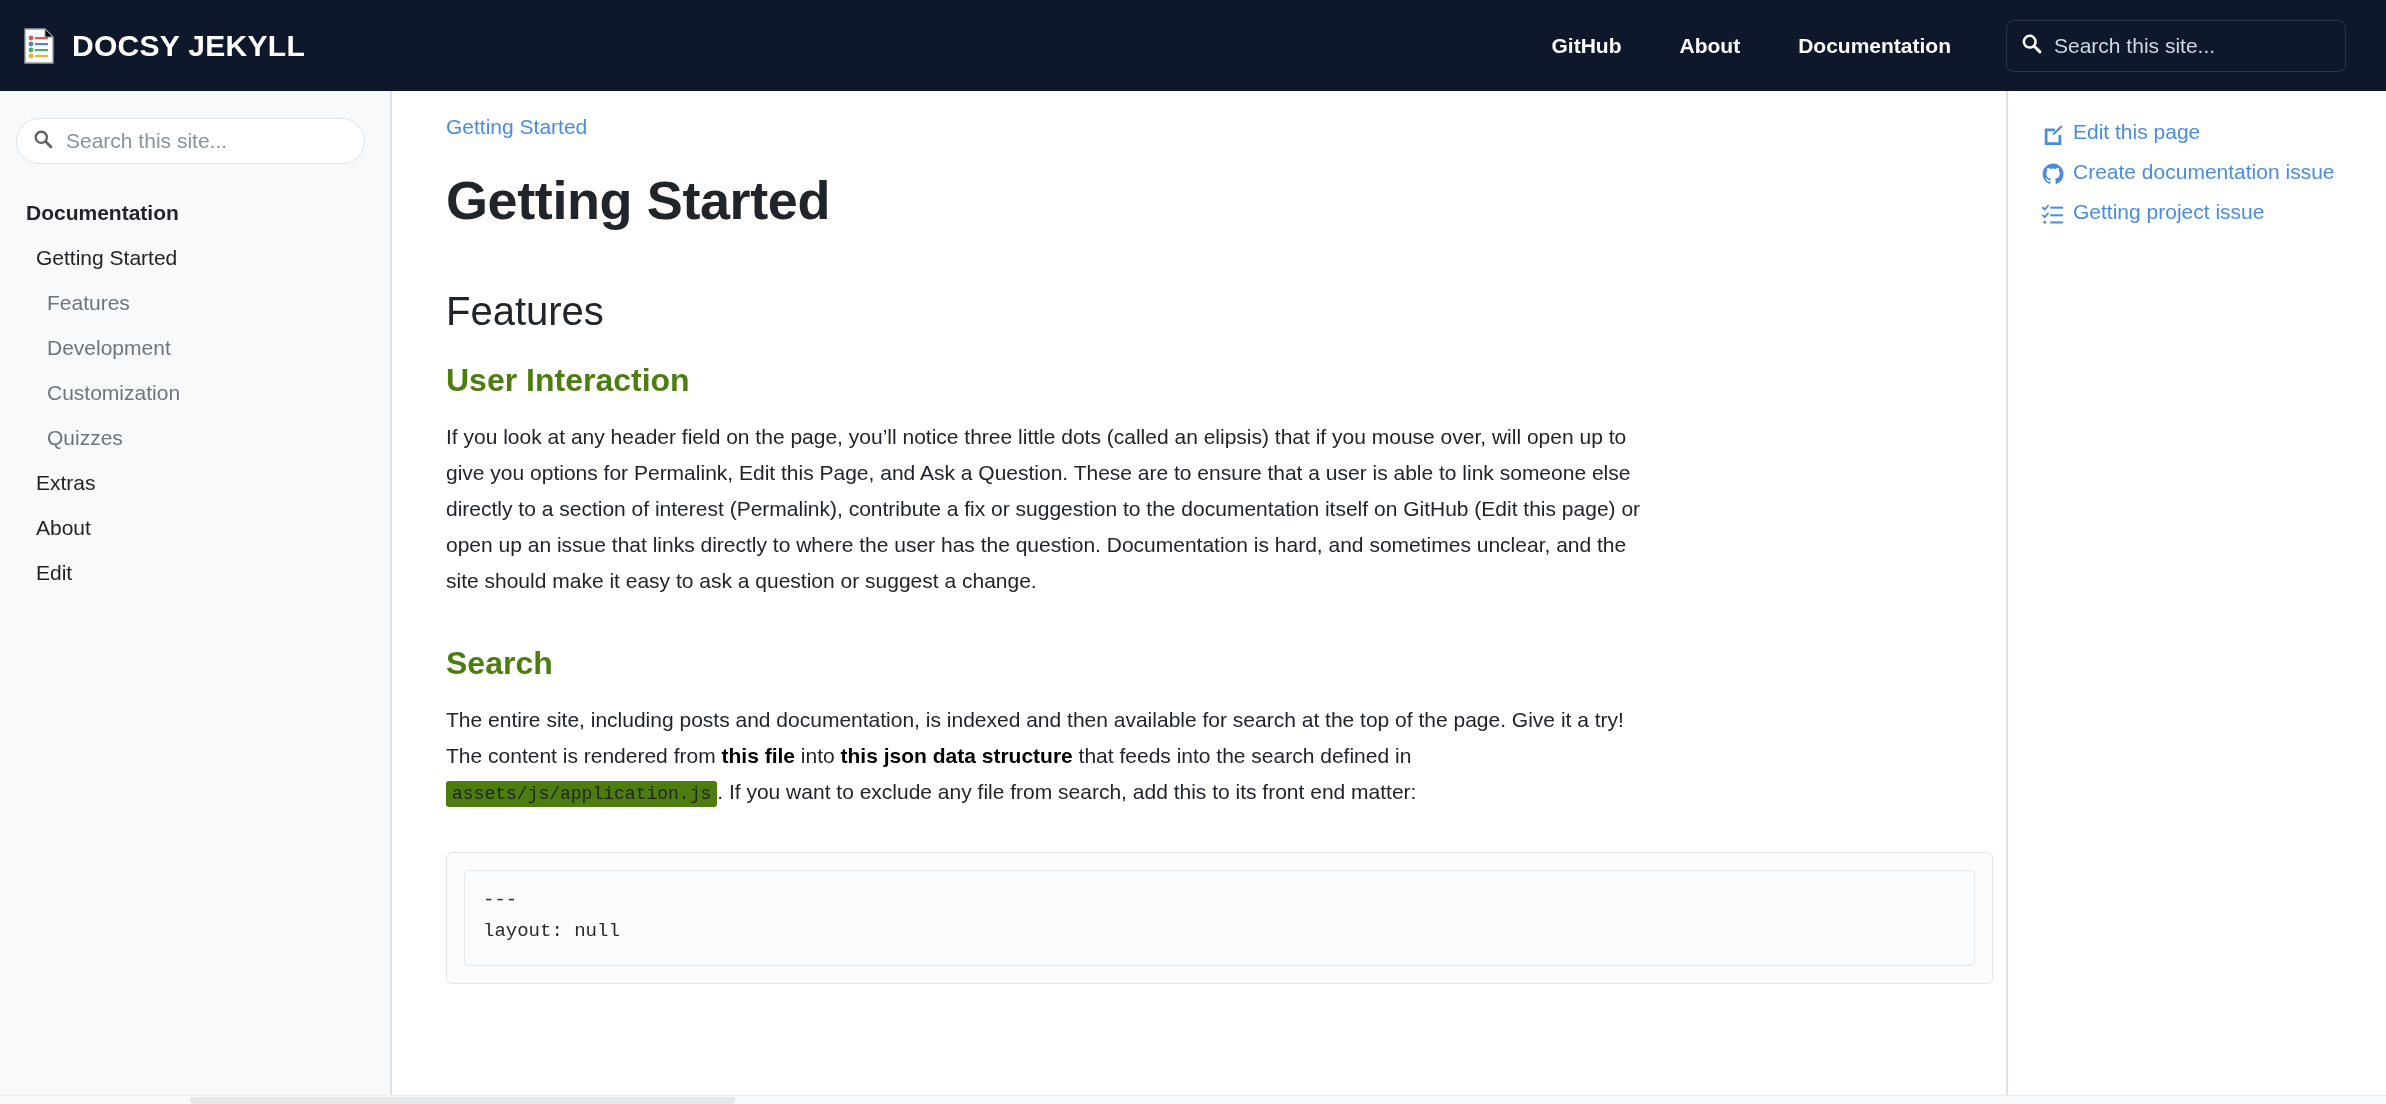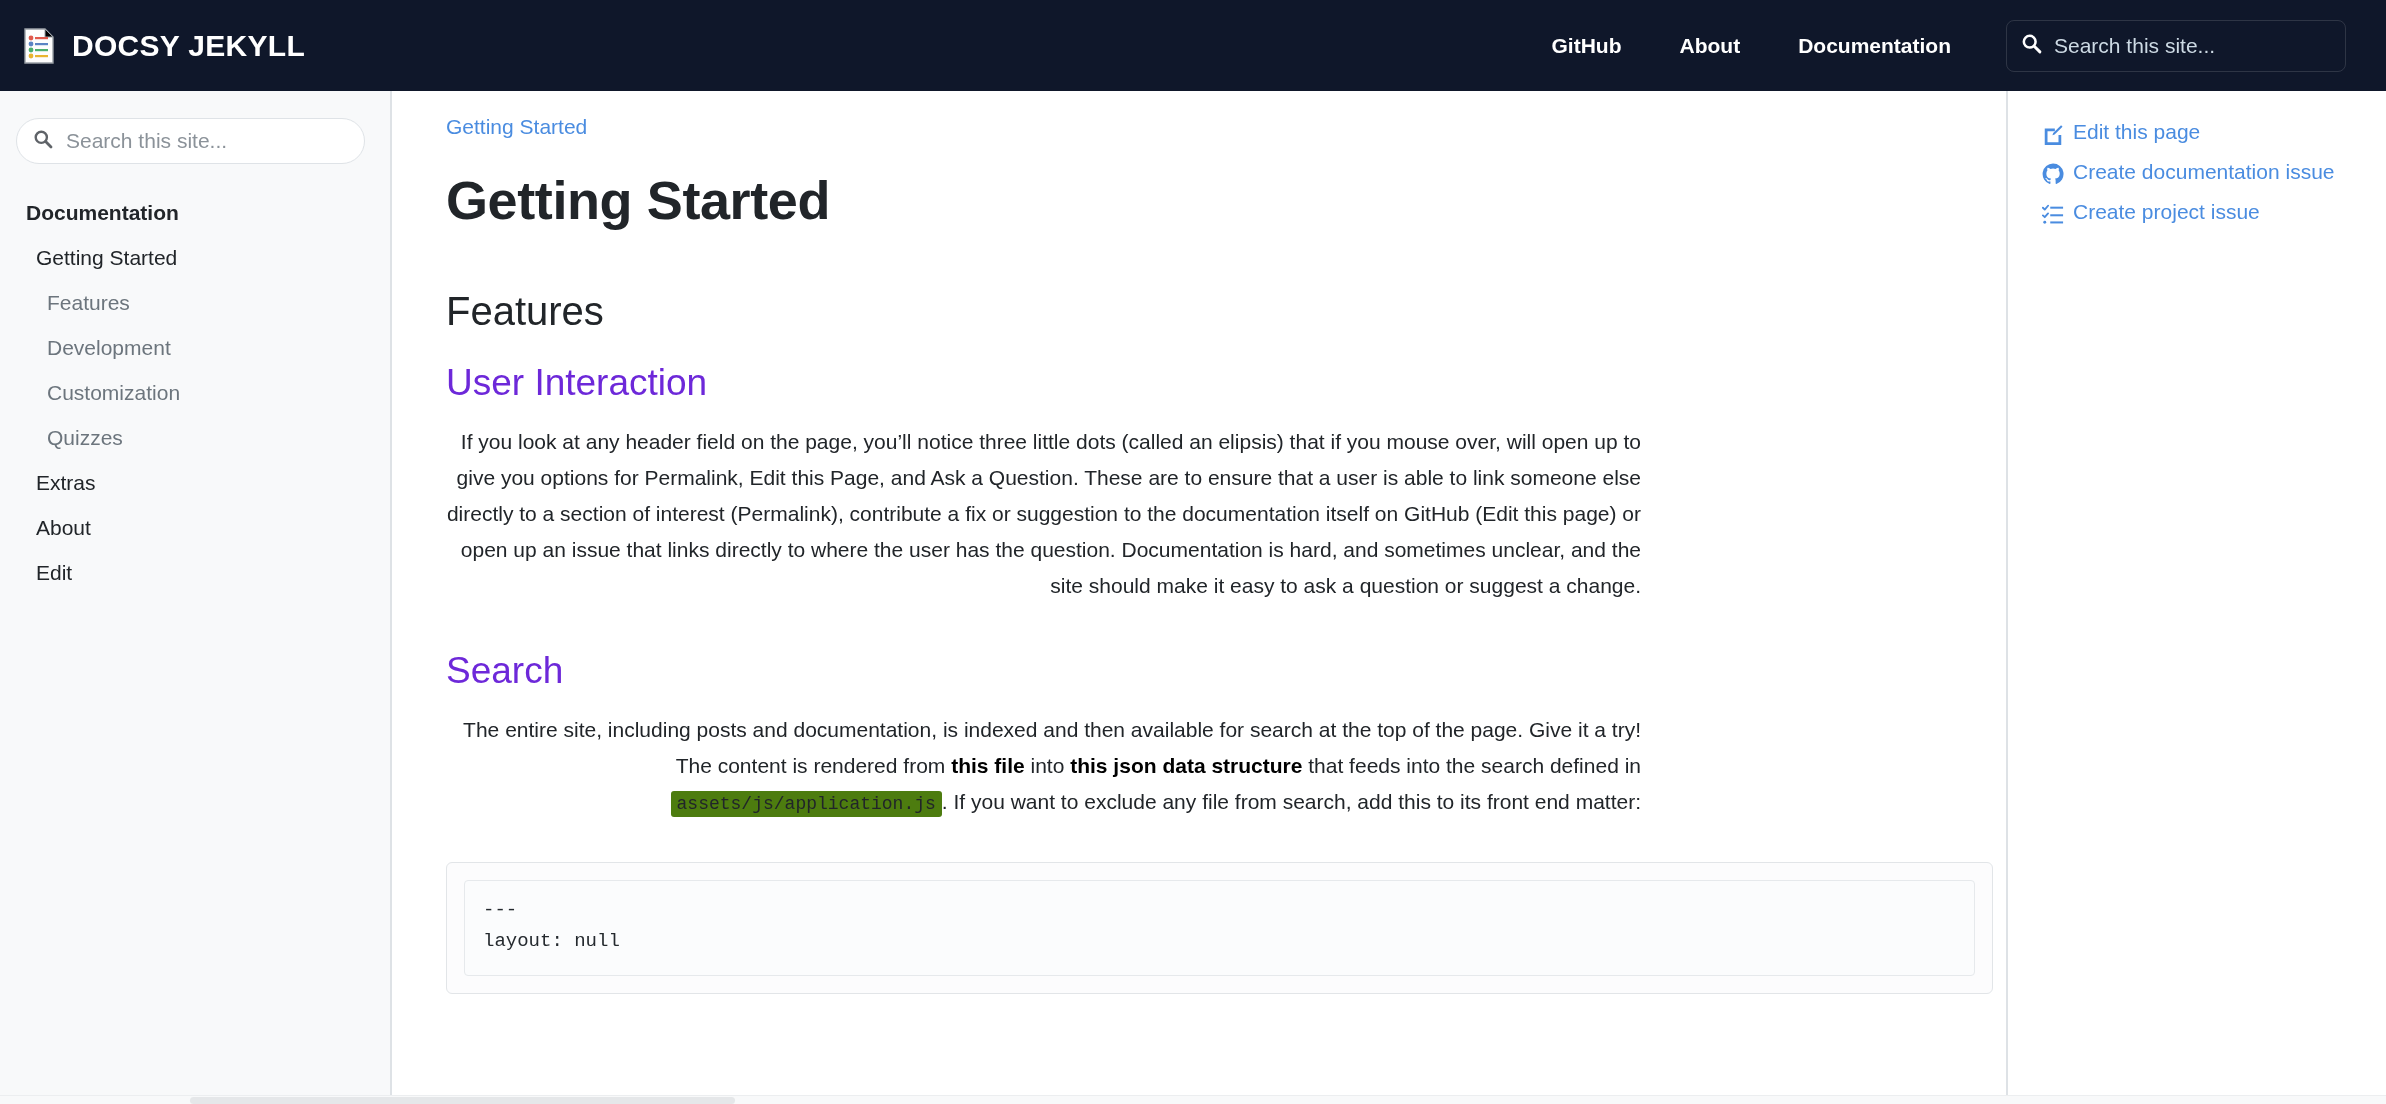--- a/index.html
+++ b/index.html
@@ -146,32 +146,31 @@
     margin: 30px 0 0 0;
     letter-spacing: -0.4px;
   }
   .h2 {
     font-size: 40px;
     font-weight: 400;
     color: #212529;
     margin: 58px 0 0 0;
   }
   .h3 {
-    font-size: 37px;
-    font-weight: 400;
-    color: #6d28d9;
+    font-size: 32px;
+    font-weight: 700;
+    color: #4d7c0f;
     margin: 28px 0 0 0;
   }
   .para {
     font-size: 21px;
     line-height: 36px;
     color: #212529;
     margin: 20px 0 0 0;
     max-width: 1195px;
-    text-align: right;
   }
   .para a { color: #000000; text-decoration: none; font-weight: bold; }
   code.inline {
     font-family: "Liberation Mono", monospace;
     font-size: 18px;
     background: #4d7c0f;
     color: #212529;
     padding: 3px 6px;
     border-radius: 3px;
   }
@@ -354,19 +353,19 @@
     <span class="ricon">
       <svg width="22" height="22" viewBox="0 0 24 24" xmlns="http://www.w3.org/2000/svg">
         <path d="M1 5.2 l2 2 L6.6 3" fill="none" stroke="#4a8ce0" stroke-width="2" stroke-linecap="round" stroke-linejoin="round"></path>
         <path d="M1 13.5 l2 2 L6.6 11.3" fill="none" stroke="#4a8ce0" stroke-width="2" stroke-linecap="round" stroke-linejoin="round"></path>
         <circle cx="3" cy="21" r="1.6" fill="#4a8ce0"></circle>
         <rect x="9" y="4" width="14" height="2.2" fill="#4a8ce0"></rect>
         <rect x="9" y="12.3" width="14" height="2.2" fill="#4a8ce0"></rect>
         <rect x="9" y="20.1" width="14" height="2.2" fill="#4a8ce0"></rect>
       </svg>
     </span>
-    <span>Create project issue</span>
+    <span>Getting project issue</span>
   </a>
 </aside>
 
 <div id="hscroll">
   <div id="hscroll-thumb"></div>
 </div>
 
 </body></html>

